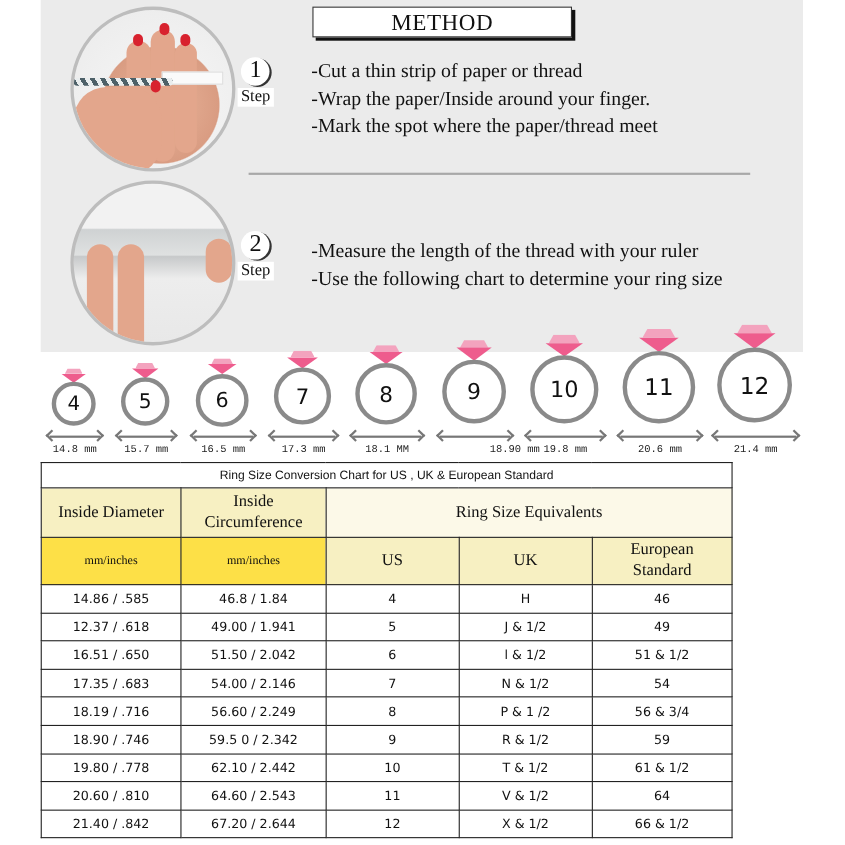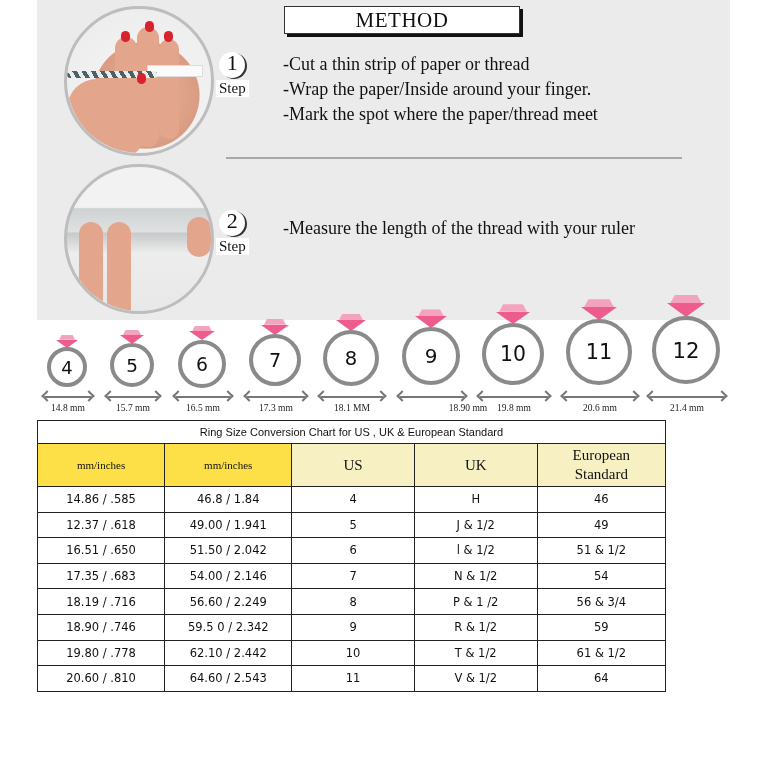--- a/index.html
+++ b/index.html
@@ -19,21 +19,21 @@
   .instr { position: absolute; left: 283px; font-size: 18px; color: #111; line-height: 25px; }
   .divider { position: absolute; left: 226px; top: 157px; width: 456px; height: 2px; background: #a8a8a8; }
   .ring { position: absolute; text-align: center; }
   .gem-top { position: absolute; background: #f3a3be; }
   .gem-bot { position: absolute; width: 0; height: 0; border-left-style: solid; border-right-style: solid; border-top-style: solid; border-left-color: transparent; border-right-color: transparent; border-top-color: #ee5c8d; }
   .band { position: absolute; border: 4px solid #8a8a8a; border-radius: 50%; background: #fff; font-family: "DejaVu Sans", sans-serif; color: #111; display: flex; align-items: center; justify-content: center; }
   .measure { position: absolute; height: 8px; border-top: 2px solid #777; }
   .measure::before, .measure::after { content: ""; position: absolute; top: -6px; width: 6px; height: 6px; border: 2px solid #777; border-width: 0 0 2px 2px; }
   .measure::before { left: -2px; transform: rotate(45deg); }
   .measure::after { right: -2px; transform: rotate(-135deg); }
-  .mm-label { position: absolute; font-family: Liberation Serif, serif; font-size: 9.5px; color: #222; white-space: nowrap; transform: translateX(-50%); }
+  .mm-label { position: absolute; font-family: Liberation Mono, monospace; font-size: 9.5px; color: #222; white-space: nowrap; transform: translateX(-50%); }
   table.chart { position: absolute; left: 37px; top: 420px; width: 629px; border-collapse: collapse; }
   table.chart td { border: 1px solid #222; text-align: center; color: #111; }
   td.title { height: 23px; font-family: "Liberation Sans", sans-serif; font-size: 11px; background: #fff; border: 1px solid #999; border-bottom: 1px solid #222; }
   td.h1 { background: #f7f0c2; font-size: 15px; line-height: 19px; height: 45px; }
   td.h1-light { background: #fcf9e8; font-size: 15px; }
   td.h2-light { background: #fde047; font-size: 11px; height: 43px; }
   td.h2 { background: #f7f0c2; font-size: 15px; line-height: 19px; }
   td.cell { font-family: "DejaVu Sans", sans-serif; font-size: 11.5px; height: 25.6px; background: #fff; }
 </style>
 </head>
@@ -71,20 +71,21 @@
   <div class="finger" style="left:12px;top:55px;width:24px;height:100px;"></div>
   <div class="finger" style="left:40px;top:55px;width:24px;height:100px;"></div>
   <div class="finger" style="left:120px;top:50px;width:24px;height:40px;"></div>
 </div>
 <div class="step-badge" style="left:216px;top:210px;">
   <span class="step-num">2</span>
   <span class="step-label">Step</span>
 </div>
 <div class="instr" style="top:216px;">
   <div>-Measure the length of the thread with your ruler</div>
+  <div>-Use the following chart to determine your ring size</div>
 </div>
 
 <div id="rings">
     <div class="ring" style="left: 0px; top: 0px;">
       <div class="gem-top" style="left: 59px; top: 334.9px; width: 16px; height: 4.84px; clip-path: polygon(15% 0px, 85% 0px, 100% 100%, 0px 100%);"></div>
       <div class="gem-bot" style="left: 56px; top: 339.74px; border-left-width: 11px; border-right-width: 11px; border-top-width: 8.36px;"></div>
       <div class="band" style="left: 47px; top: 347px; width: 40px; height: 40px; font-size: 18px;">
         <span>4</span>
       </div>
       <div class="measure" style="left: 45px; top: 396px; width: 46px;"></div>
@@ -168,20 +169,28 @@
   <colgroup>
     <col style="width:139px">
       <col style="width:139px">
       <col style="width:138px">
       <col style="width:138px">
       <col style="width:139px">
   </colgroup>
   <tbody>
       <tr>
     <td class="title" colspan="5">Ring Size Conversion Chart for US , UK &amp; European Standard</td>
+  </tr>
+  <tr>
+    <td class="h1">Inside Diameter</td>
+    <td class="h1">
+      <span>Inside</span><br>
+      <span>Circumference</span>
+    </td>
+    <td class="h1-light" colspan="3">Ring Size Equivalents</td>
   </tr>
   <tr>
     <td class="h2-light">mm/inches</td>
     <td class="h2-light">mm/inches</td>
     <td class="h2">US</td>
     <td class="h2">UK</td>
     <td class="h2">
       <span>European</span><br>
       <span>Standard</span>
     </td>
@@ -237,14 +246,21 @@
         <td class="cell">T &amp; 1/2</td>
         <td class="cell">61 &amp; 1/2</td>
       </tr>
       <tr>
         <td class="cell">20.60 / .810</td>
         <td class="cell">64.60 / 2.543</td>
         <td class="cell">11</td>
         <td class="cell">V &amp; 1/2</td>
         <td class="cell">64</td>
       </tr>
+      <tr>
+        <td class="cell">21.40 / .842</td>
+        <td class="cell">67.20 / 2.644</td>
+        <td class="cell">12</td>
+        <td class="cell">X &amp; 1/2</td>
+        <td class="cell">66 &amp; 1/2</td>
+      </tr>
     </tbody>
 </table>
 
 </body></html>

